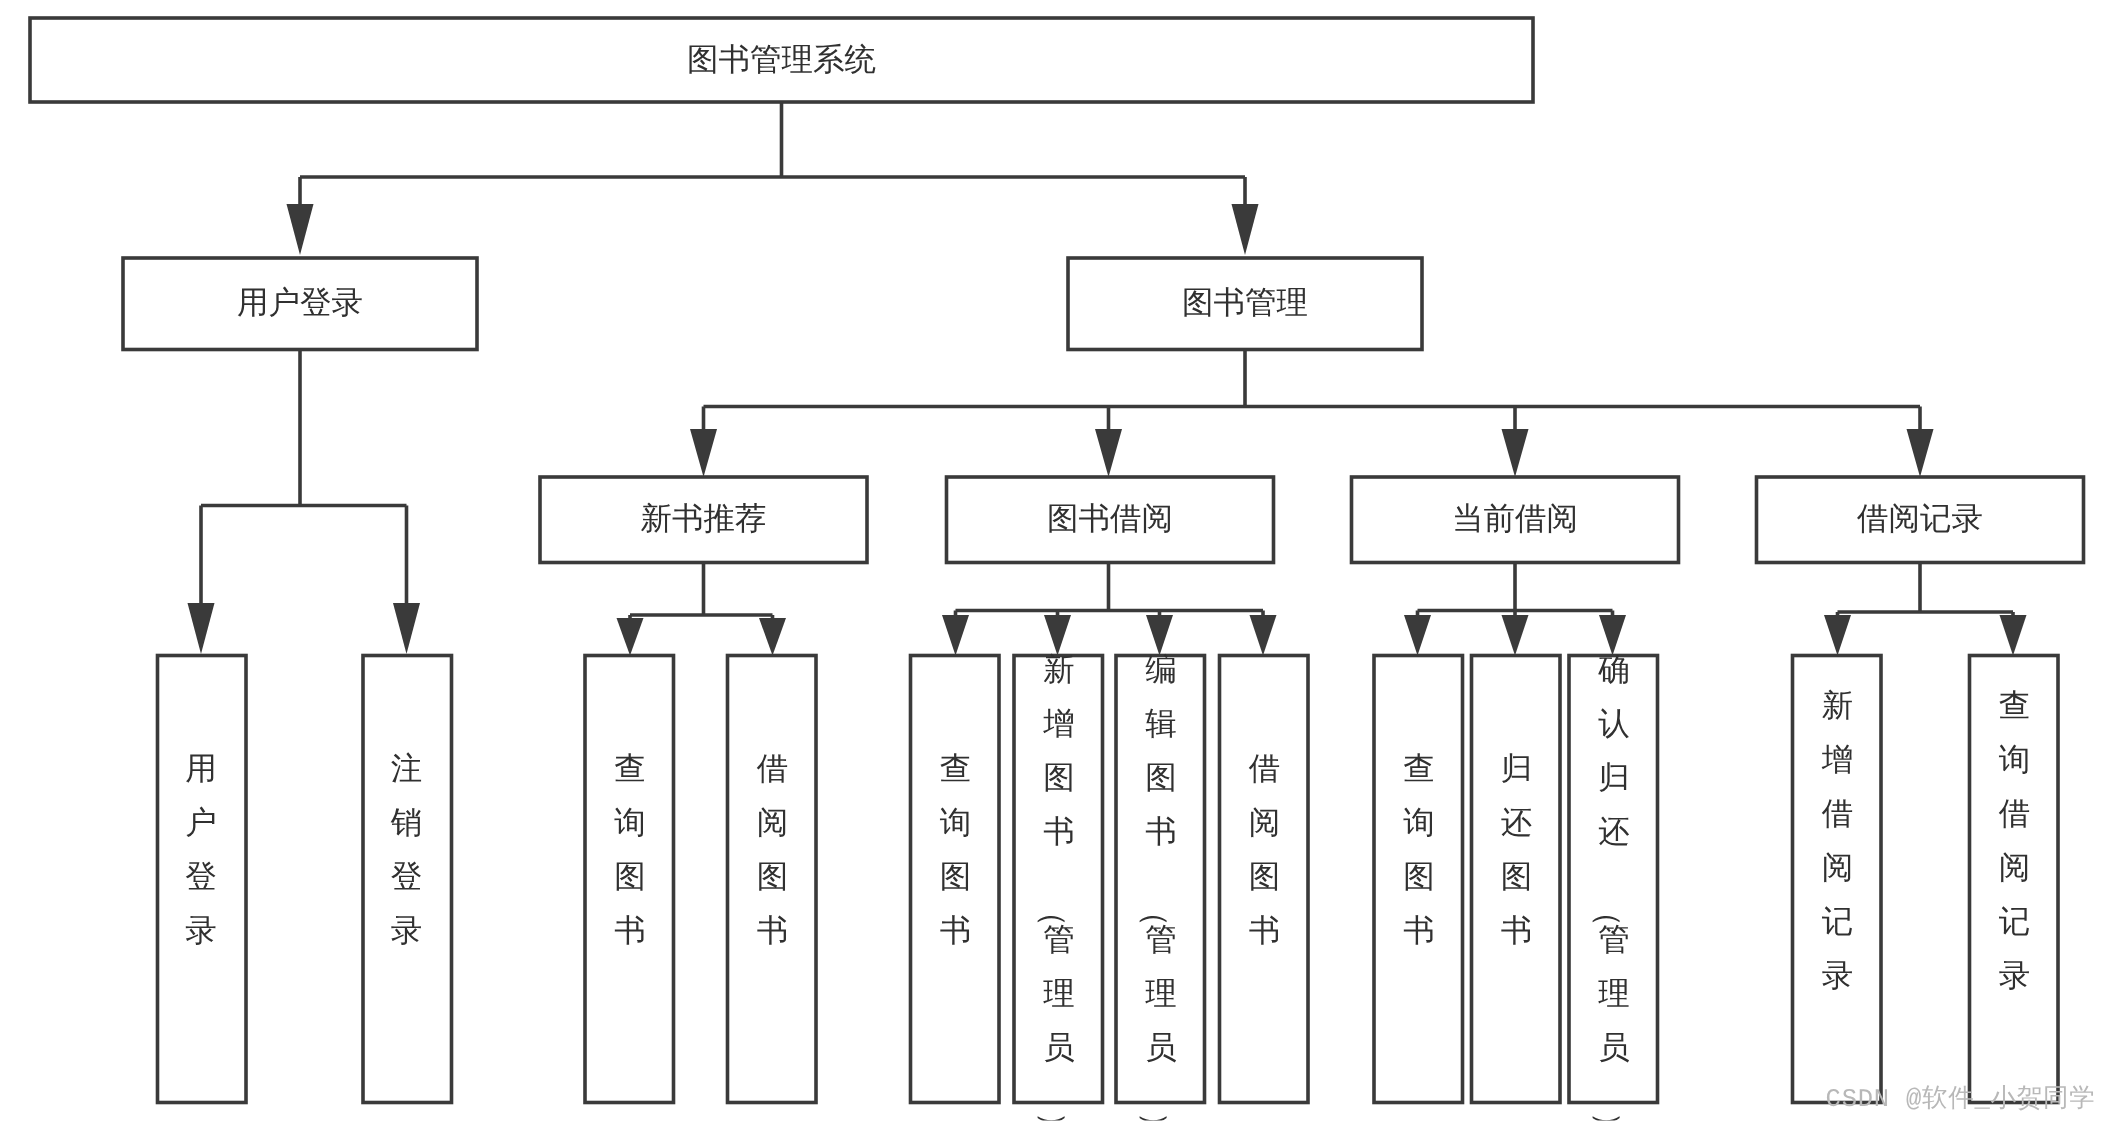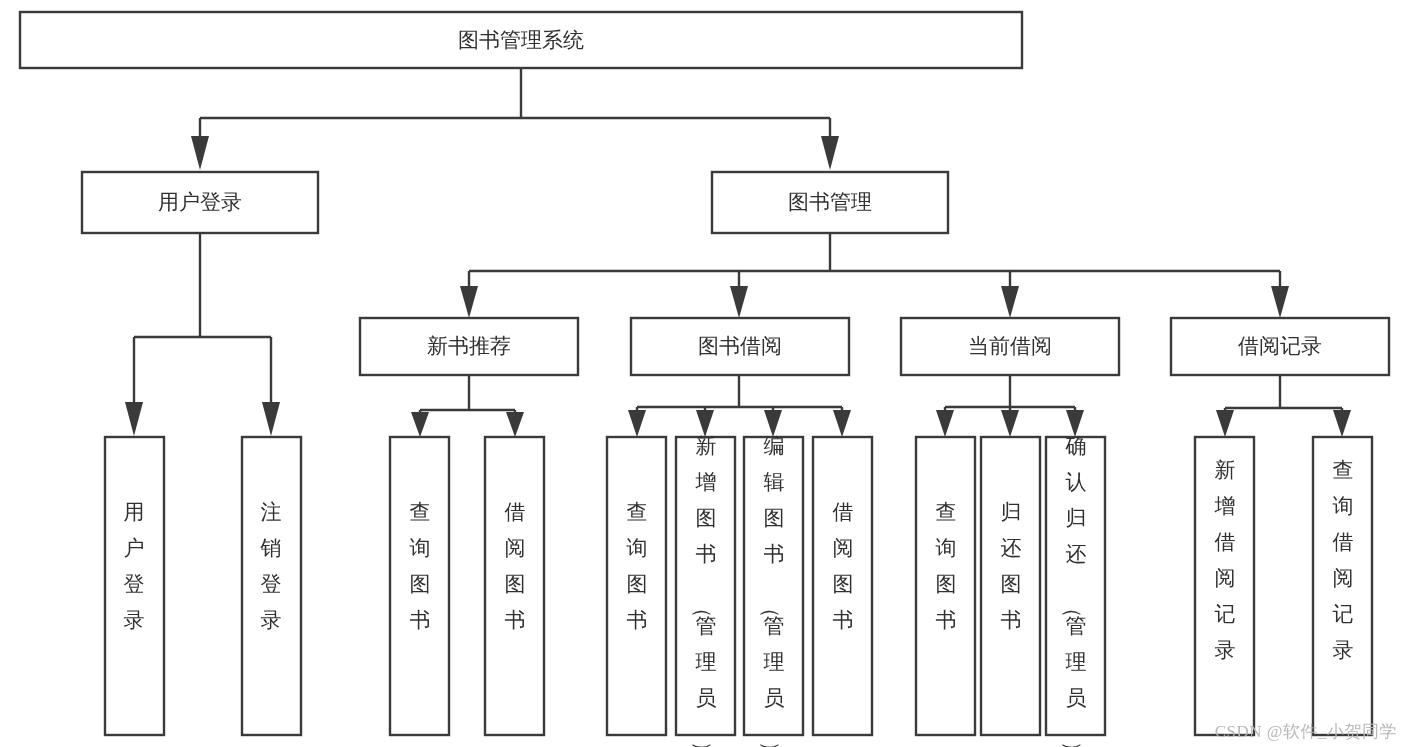--- a/index.html
+++ b/index.html
@@ -52,21 +52,21 @@
   .node-label-v {
     font-family: "Liberation Sans", "DejaVu Sans", sans-serif;
     font-size: 21px;
     fill: #303030;
     text-anchor: middle;
   }
   .watermark {
     position: absolute;
     right: 8px;
     bottom: 4px;
-    font-family: Liberation Serif, serif;
+    font-family: Liberation Mono, monospace;
     font-size: 17px;
     color: #b8b8b8;
     letter-spacing: 0.5px;
     white-space: nowrap;
     pointer-events: none;
   }
 </style>
 </head>
 <body>
 

